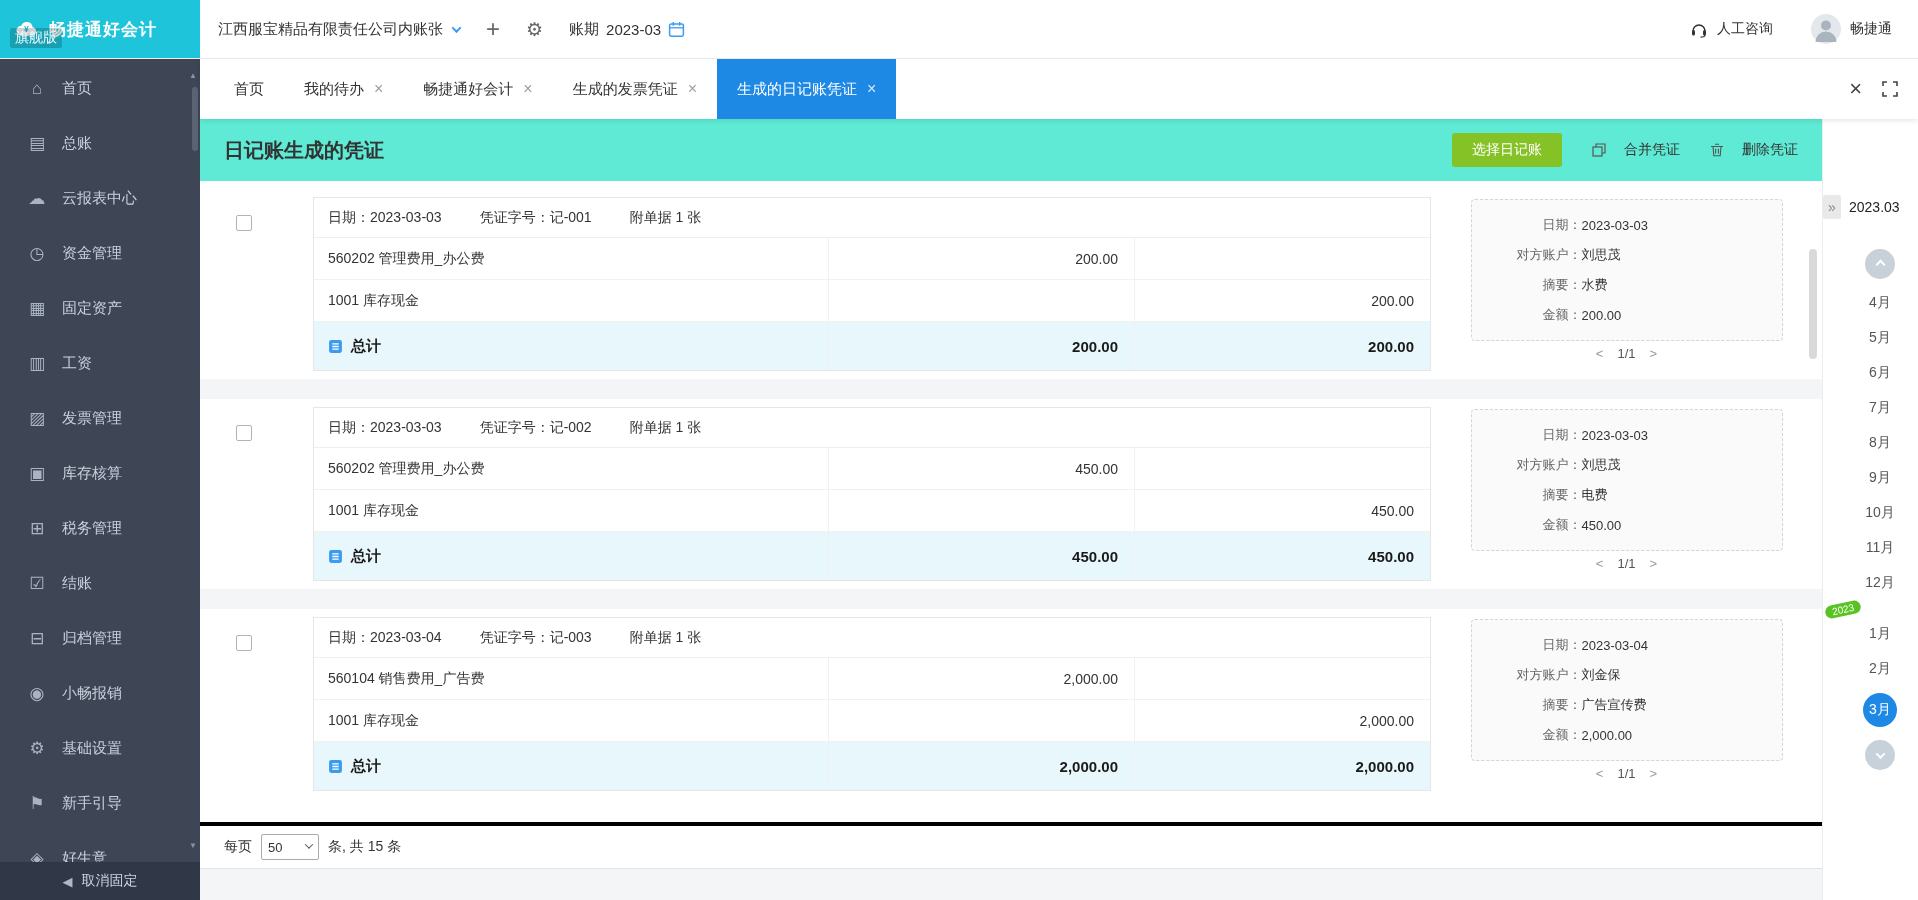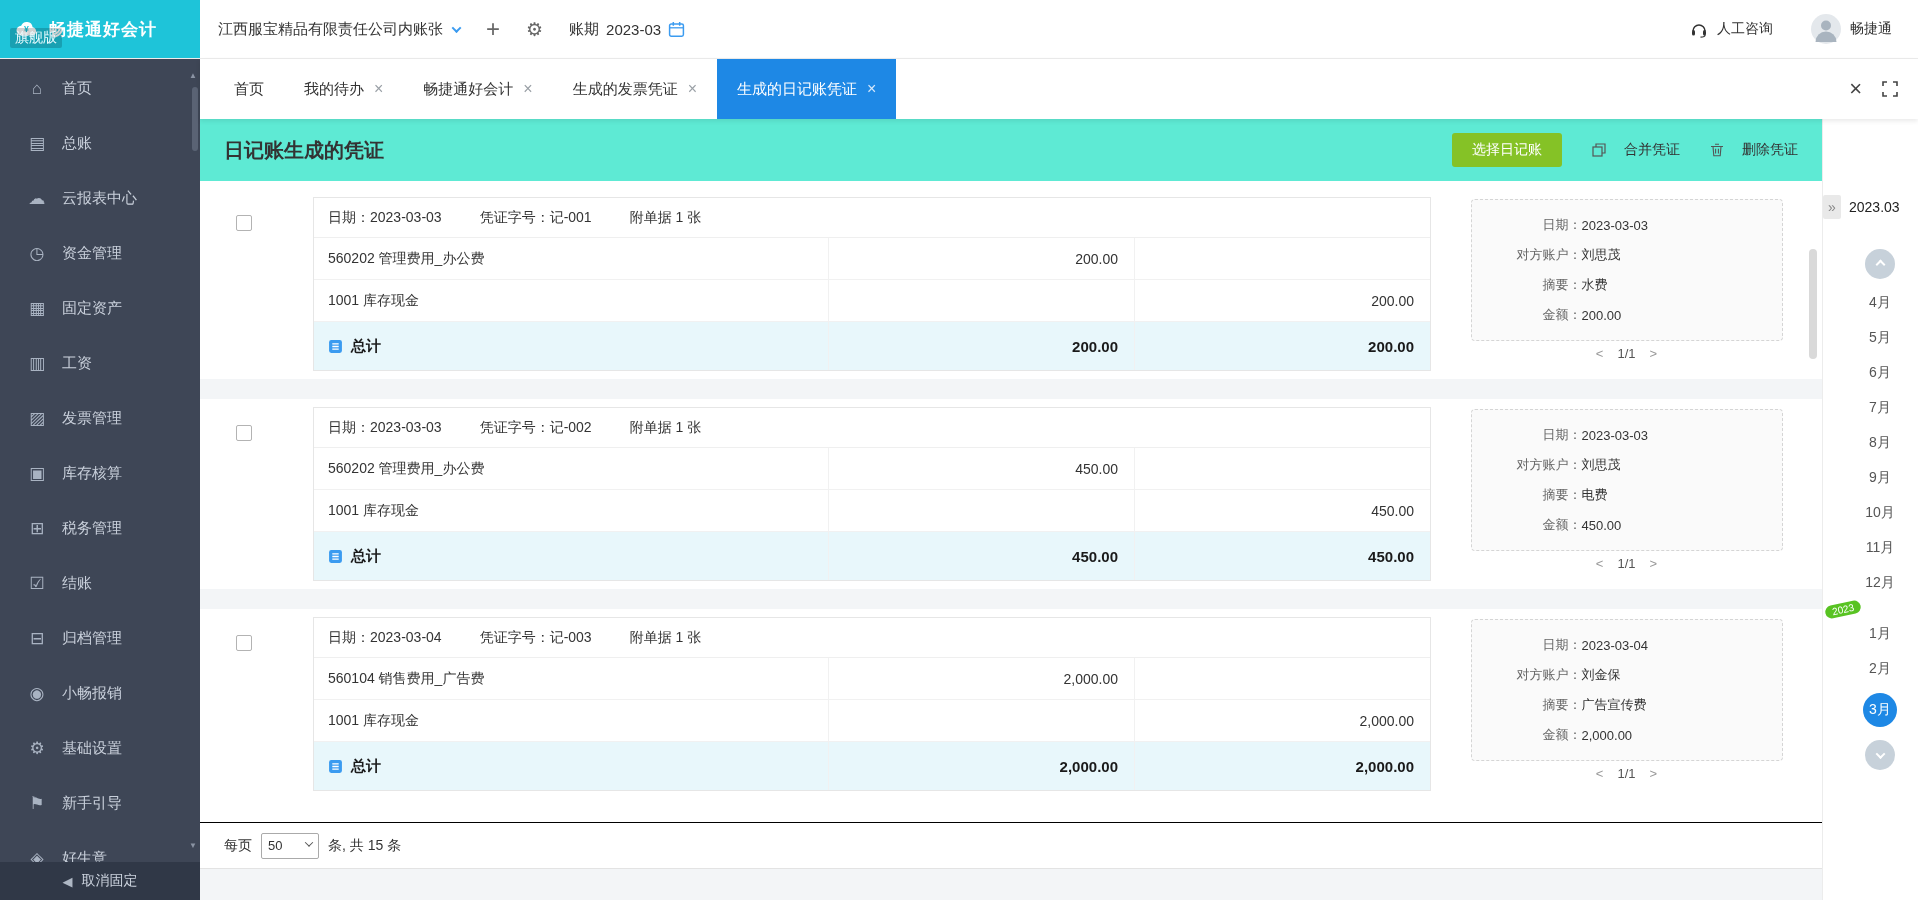--- a/index.html
+++ b/index.html
@@ -81,21 +81,21 @@
   .invrow { display:flex; align-items:center; height:30px; font-size:13px; }
   .ilab { width:96px; text-align:right; color:#666; flex-shrink:0; }
   .ival { color:#333; }
   .invpager { margin-top:5px; display:flex; align-items:center; gap:14px; font-size:13px; color:#999; }
   .invpager .pg { color:#555; }
   .invpager .arr { cursor:pointer; }
 
   .vscroll { position:absolute; right:5px; top:130px; width:8px; height:110px; background:#d9d9d9; border-radius:4px; cursor:grab; }
 
   
-  .pfooter { height:46px; border-top:1px solid #000000; background:#fff; display:flex; align-items:center; gap:9px; padding-left:24px; font-size:14px; color:#333; flex-shrink:0; }
+  .pfooter { height:46px; border-top:4px solid #000000; background:#fff; display:flex; align-items:center; gap:9px; padding-left:24px; font-size:14px; color:#333; flex-shrink:0; }
   .pselect { width:58px; height:26px; border:1px solid #aaa; border-radius:2px; background:#fff; display:flex; align-items:center; justify-content:space-between; padding:0 6px; font-size:13px; cursor:pointer; }
   .pselect .chev { width:6px; height:6px; border-width:1.5px; color:#555; margin-top:-3px; }
   .bottomstrip { height:32px; background:#f3f5f7; border-top:1px solid #e3e3e3; flex-shrink:0; }
 
   
   .strip { width:96px; background:#fff; border-left:1px solid #ececec; position:relative; flex-shrink:0; }
   .expander { position:absolute; left:0; top:76px; width:18px; height:24px; background:#e9e9e9; color:#888; display:flex; align-items:center; justify-content:center; font-size:14px; border-radius:2px; cursor:pointer; }
   .mcurrent { position:absolute; left:26px; top:80px; font-size:14px; color:#222; }
   .mlist { position:absolute; top:130px; left:18px; width:78px; display:flex; flex-direction:column; align-items:center; gap:13px; }
   .mcircle { width:30px; height:30px; border-radius:50%; background:#c7d1da; color:#fff; display:flex; align-items:center; justify-content:center; cursor:pointer; }

